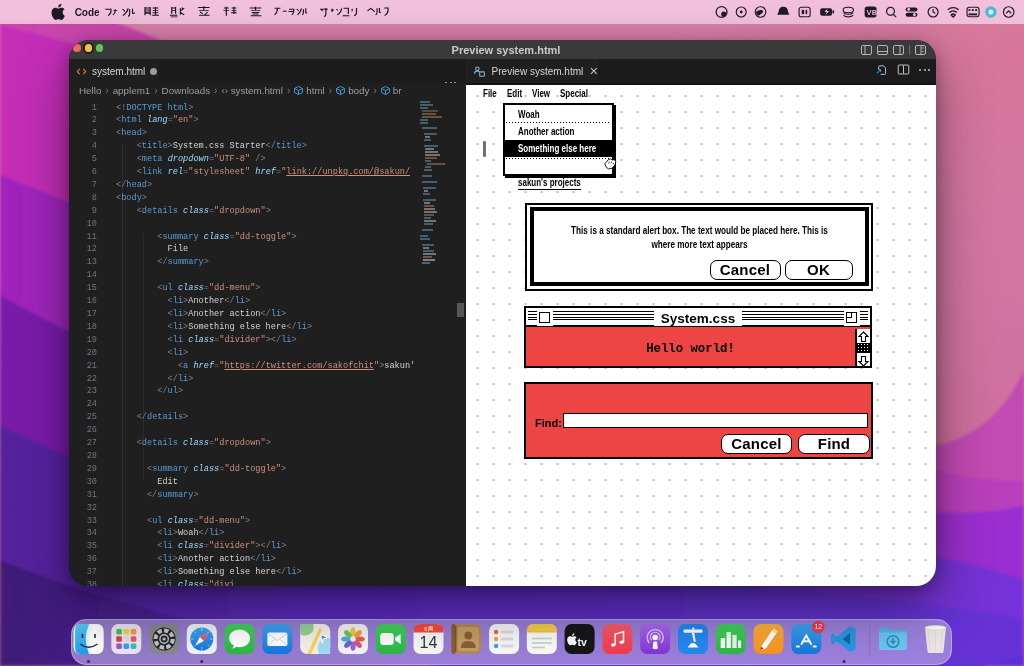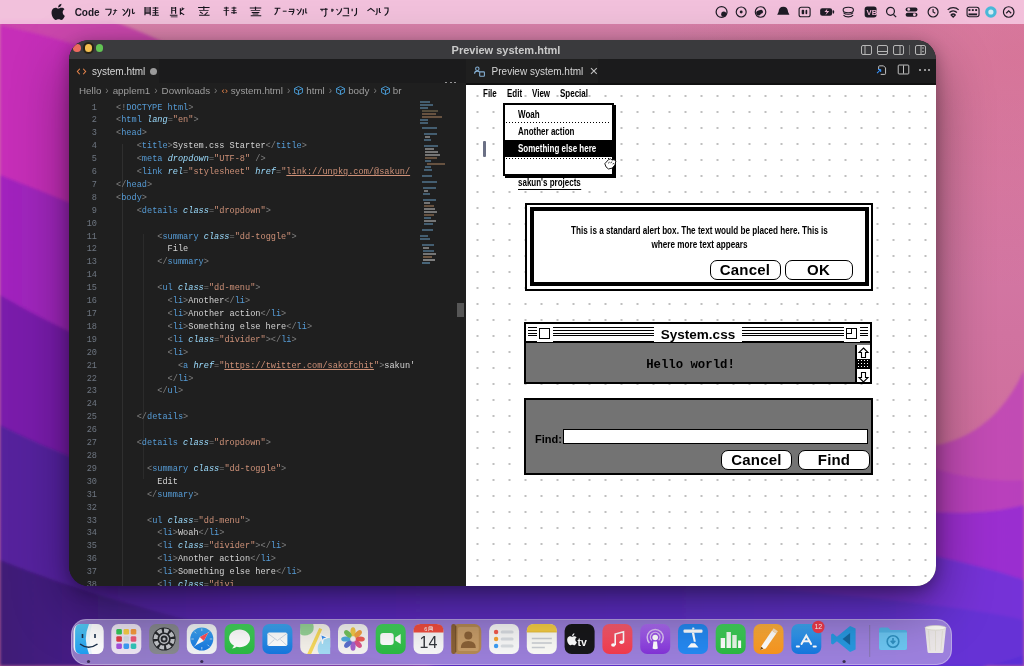--- a/index.html
+++ b/index.html
@@ -74,21 +74,21 @@
 
   .macbtn { position:absolute; border:1.7px solid #000; border-radius:7px; background:#fff;
     text-align:center; font-weight:700; font-size:15px; letter-spacing:0.2px; }
 
   #alert { position:absolute; left:59px; top:119.5px; width:348px; height:88px;
     border:2px solid #000; background:#fff; }
   #alert .inner { position:absolute; inset:2.5px; border:4px solid #000; }
   #alert .txt { position:absolute; left:0; right:0; top:13px; text-align:center;
     font-weight:700; font-size:10.2px; line-height:13.5px; transform:scaleX(.8); }
 
-  .macwin { position:absolute; left:58px; background:#737373; border:2px solid #000;margin-top:16px; }
+  .macwin { position:absolute; left:58px; background:#ef4444; border:2px solid #000; }
   .mtitle { position:absolute; left:0; right:0; top:0; border-bottom:2px solid #000; background:#fff; }
   .mlines { position:absolute; left:2px; right:2px; top:3px; bottom:3px;
     background-image:repeating-linear-gradient(#000 0 1px, rgba(0,0,0,0) 1px 2.75px); }
   .mbox { position:absolute; top:2.2px; width:16px; height:16px; background:#fff; }
   .mbox .sq { position:absolute; left:2px; top:2px; width:11px; height:11px; border:1.6px solid #000; background:#fff; }
   .mname { position:absolute; top:0; left:0; right:0; text-align:center; }
   .mname span { background:#fff; padding:0 7px; font-weight:700; font-size:13.5px; }
 
   #sb { position:absolute; right:0; top:21px; bottom:0; width:15px; border-left:2px solid #000; background:#fff; }
   #sb .ar { position:absolute; left:0; width:13px; height:13.5px; background:#fff; }

